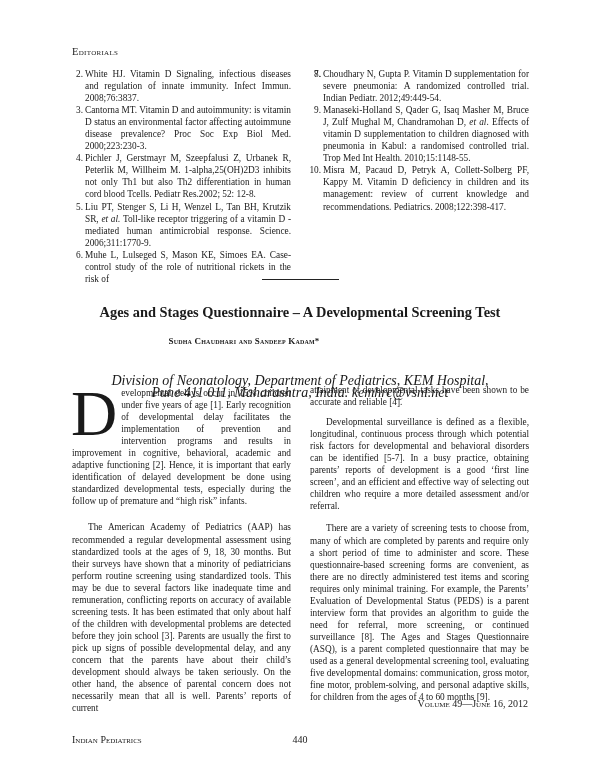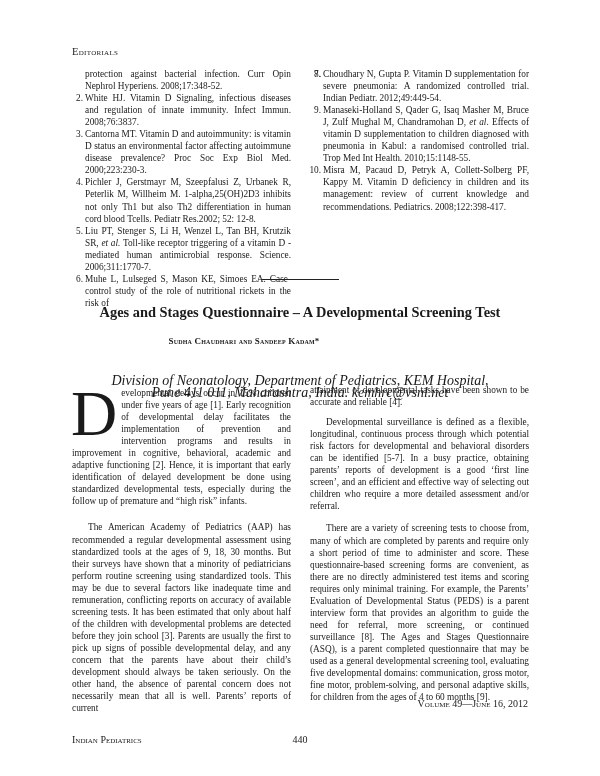--- a/index.html
+++ b/index.html
@@ -26,25 +26,24 @@
   .footer-right { right:72px; top:698px; font-size:10px; font-variant:small-caps; }
   em { font-style:italic; }
 </style>
 </head>
 <body>
 
 <div class="abs header smallcaps">Editorials</div>
 
 <div class="col" style="left:72px; top:68px;">
   <ul class="refs">
-    <li><span class="num"></span><span>protection against bacterial infection. Curr Opin Nephrol Hyperiens. 2008;17:348-52.</span></li>
     <li><span class="num">2.</span><span>White HJ. Vitamin D Signaling, infectious diseases and regulation of innate immunity. Infect Immun. 2008;76:3837.</span></li>
     <li><span class="num">3.</span><span>Cantorna MT. Vitamin D and autoimmunity: is vitamin D status an environmental factor affecting autoimmune disease prevalence? Proc Soc Exp Biol Med. 2000;223:230-3.</span></li>
     <li><span class="num">4.</span><span>Pichler J, Gerstmayr M, Szeepfalusi Z, Urbanek R, Peterlik M, Willheim M. 1-alpha,25(OH)2D3 inhibits not only Th1 but also Th2 differentiation in human cord blood Tcells. Pediatr Res.2002; 52: 12-8.</span></li>
-    <li><span class="num">5.</span><span>Liu PT, Stenger S, Li H, Wenzel L, Tan BH, Krutzik SR, </span><em>et al.</em><span> Toll-like receptor triggering of a vitamin D - mediated human antimicrobial response. Science. 2006;311:1770-7.</span></li>
+    <li><span class="num">5.</span><span>Liu PT, Stenger S, Li H, Wenzel L, Tan BH, Krutzik SR, </span><em>et al.</em><span> Toll-like receptor triggering of a vitamin D - mediated human antimicrobial response. Science. 2006;311:1770-9.</span></li>
     <li><span class="num">6.</span><span>Muhe L, Lulseged S, Mason KE, Simoes EA. Case-control study of the role of nutritional rickets in the risk of</span></li>
   </ul>
 </div>
 
 <div class="col" style="left:310px; top:68px;">
   <ul class="refs wide">
     <li><span class="num">7.</span></li>
     <li><span class="num">8.</span><span>Choudhary N, Gupta P. Vitamin D supplementation for severe pneumonia: A randomized controlled trial. Indian Pediatr. 2012;49:449-54.</span></li>
     <li><span class="num">9.</span><span>Manaseki-Holland S, Qader G, Isaq Masher M, Bruce J, Zulf Mughal M, Chandramohan D, </span><em>et al</em><span>. Effects of vitamin D supplementation to children diagnosed with pneumonia in Kabul: a randomised controlled trial. Trop Med Int Health. 2010;15:1148-55.</span></li>
     <li><span class="num">10.</span><span>Misra M, Pacaud D, Petryk A, Collett-Solberg PF, Kappy M. Vitamin D deficiency in children and its management: review of current knowledge and recommendations. Pediatrics. 2008;122:398-417.</span></li>

